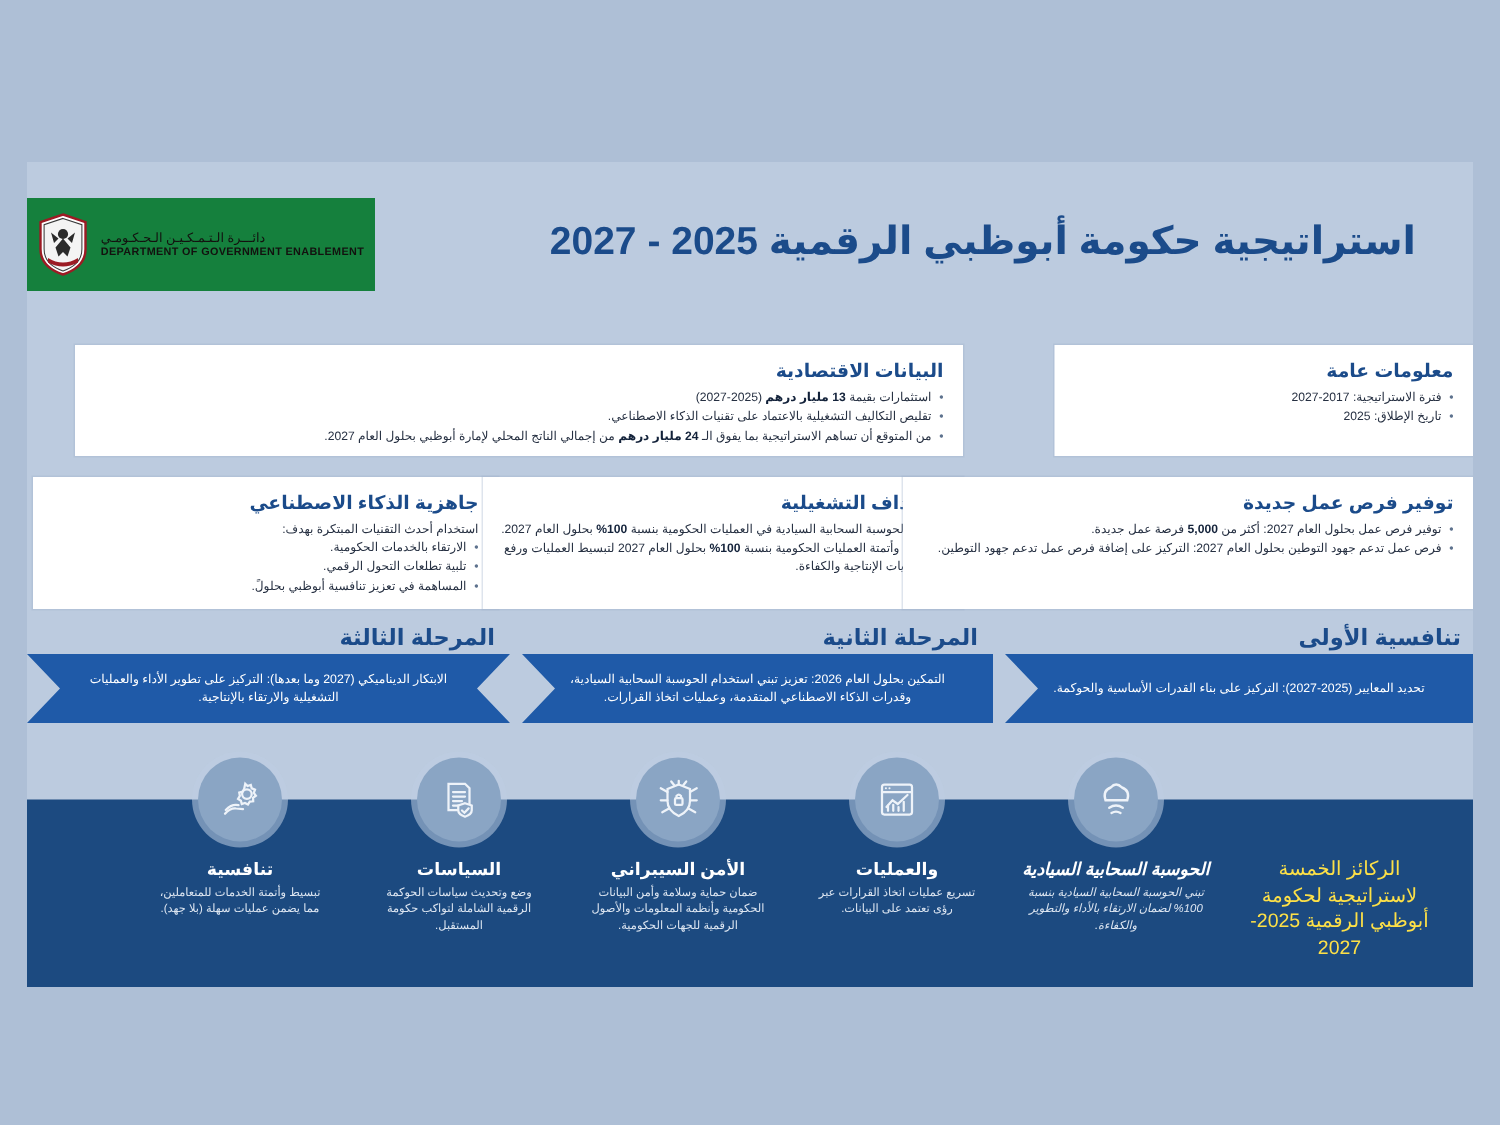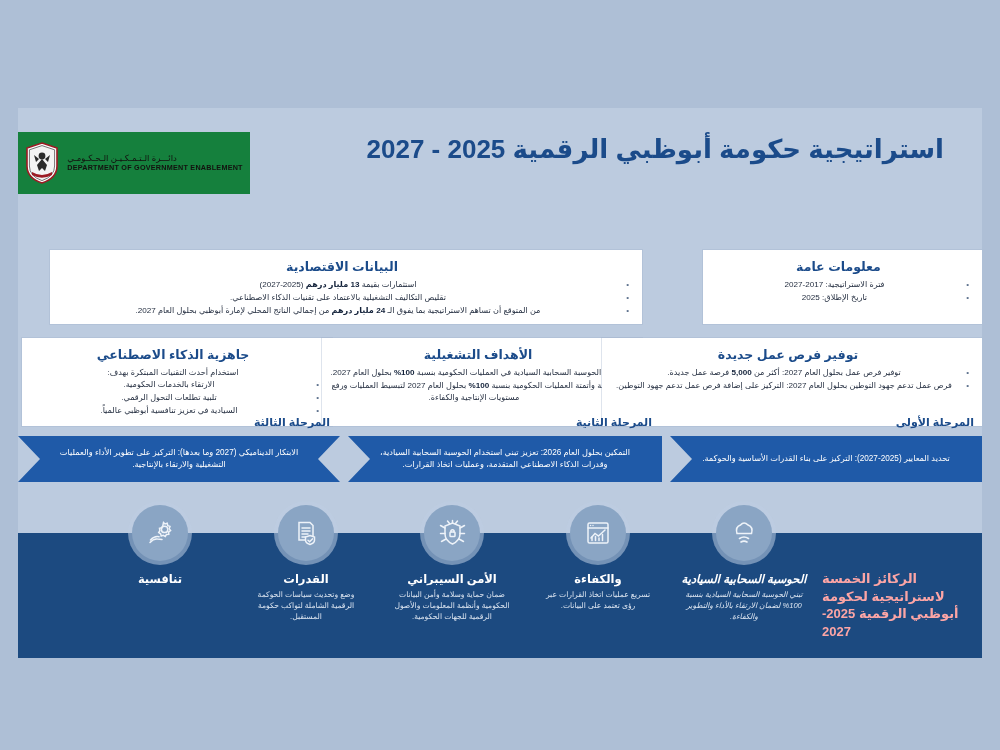--- a/index.html
+++ b/index.html
@@ -31,21 +31,21 @@
 
   
   .header {
     position: absolute;
     left: 0; top: 0;
     width: 964px; height: 82px;
   }
   .title {
     position: absolute;
     right: 38px;
-    top: 26px;
+    top: 37px;
     width: 580px;
     text-align: right;
     font-size: 26px;
     font-weight: bold;
     color: #1b4b8a;
     letter-spacing: -0.2px;
     direction: rtl;
   }
   .logo-box {
     position: absolute;
@@ -84,23 +84,22 @@
   }
   .logo-crest { width: 34px; height: 42px; flex: none; }
 
   
   .card {
     position: absolute;
     background: #ffffff;
     box-sizing: border-box;
     padding: 9px 13px 8px 5px;
     direction: rtl;
-    text-align: center;
+    text-align: right;
     box-shadow: 0 0 0 1px rgba(160,178,204,0.35);
-    margin-top: 20px;
   }
   .card h3 {
     margin: 0 0 5px 0;
     font-size: 12.5px;
     font-weight: bold;
     color: #1b4b8a;
   }
   .card ul {
     margin: 0;
     padding: 0;
@@ -126,21 +125,21 @@
   #card-general  { right: 0px;   top: 122px; width: 279px; height: 74px; }
   #card-ai       { right: 650px; top: 210px; width: 310px; height: 88px; }
   #card-ops      { right: 340px; top: 210px; width: 320px; height: 88px; }
   #card-jobs     { right: 0px;   top: 210px; width: 380px; height: 88px; }
 
   
   .phases { position: absolute; left: 0; top: 306px; width: 964px; height: 78px; }
   .phase-label {
     position: absolute;
     top: 2px;
-    font-size: 11px;
+    font-size: 15px;
     font-weight: bold;
     color: #1b4b8a;
     text-align: right;
     direction: rtl;
     white-space: nowrap;
   }
   .phase-arrow {
     position: absolute;
     top: 22px;
     height: 46px;
@@ -170,24 +169,24 @@
     top: 425px;
     width: 964px;
     height: 125px;
     background: #1c4a80;
   }
   .band-title {
     position: absolute;
     right: 18px;
     top: 37px;
     width: 142px;
-    text-align: left;
-    color: #fca5a5;
+    text-align: center;
+    color: #fde047;
     font-size: 13px;
-    font-weight: bold;
+    font-weight: normal;
     line-height: 1.35;
     direction: rtl;
   }
   .pillar {
     position: absolute;
     top: 425px;
     width: 150px;
     text-align: center;
     direction: rtl;
   }
@@ -262,42 +261,42 @@
         <li>تاريخ الإطلاق: 2025</li>
       </ul>
     </div>
 
     <div class="card" id="card-ai">
       <h3>جاهزية الذكاء الاصطناعي</h3>
       <div style="font-size:8.1px;line-height:1.5;color:#263042;">استخدام أحدث التقنيات المبتكرة بهدف:</div>
       <ul>
         <li>الارتقاء بالخدمات الحكومية.</li>
         <li>تلبية تطلعات التحول الرقمي.</li>
-        <li>السيادية في تعزيز تنافسية أبوظبي عالمياً.</li>
+        <li>المساهمة في تعزيز تنافسية أبوظبي بحلولً.</li>
       </ul>
     </div>
 
     <div class="card" id="card-ops">
       <h3>الأهداف التشغيلية</h3>
       <ul>
         <li>تبني الحوسبة السحابية السيادية في العمليات الحكومية بنسبة <b>100%</b> بحلول العام 2027.</li>
         <li>رقمنة وأتمتة العمليات الحكومية بنسبة <b>100%</b> بحلول العام 2027 لتبسيط العمليات ورفع مستويات الإنتاجية والكفاءة.</li>
       </ul>
     </div>
 
     <div class="card" id="card-jobs">
       <h3>توفير فرص عمل جديدة</h3>
       <ul>
         <li>توفير فرص عمل بحلول العام 2027: أكثر من <b>5,000</b> فرصة عمل جديدة.</li>
         <li>فرص عمل تدعم جهود التوطين بحلول العام 2027: التركيز على إضافة فرص عمل تدعم جهود التوطين.</li>
       </ul>
     </div>
 
     <div class="phases">
-      <div class="phase-label" id="phase1-label">المرحلة الأولى</div>
+      <div class="phase-label" id="phase1-label">تنافسية الأولى</div>
       <div class="phase-arrow" id="phase1">تحديد المعايير (2025-2027): التركيز على بناء القدرات الأساسية والحوكمة.</div>
 
       <div class="phase-label" id="phase2-label">المرحلة الثانية</div>
       <div class="phase-arrow" id="phase2">التمكين بحلول العام 2026: تعزيز تبني استخدام الحوسبة السحابية السيادية، وقدرات الذكاء الاصطناعي المتقدمة، وعمليات اتخاذ القرارات.</div>
 
       <div class="phase-label" id="phase3-label">المرحلة الثالثة</div>
       <div class="phase-arrow" id="phase3">الابتكار الديناميكي (2027 وما بعدها): التركيز على تطوير الأداء والعمليات التشغيلية والارتقاء بالإنتاجية.</div>
     </div>
 
     <div class="band">
@@ -320,21 +319,21 @@
       <div class="circle">
         <svg width="30" height="30" viewBox="0 0 30 30" fill="none" stroke="#eef3f9" stroke-width="1.5" stroke-linecap="round">
           <rect x="5" y="5" width="20" height="20" rx="1.6"></rect>
           <path d="M5 10 H25"></path>
           <circle cx="7.6" cy="7.5" r="0.7" fill="#eef3f9" stroke="none"></circle>
           <circle cx="10" cy="7.5" r="0.7" fill="#eef3f9" stroke="none"></circle>
           <path d="M8 20 L12 15.5 L15.5 18 L22 12"></path>
           <path d="M9 22.5 V19 M12.5 22.5 V18.5 M16 22.5 V20 M19.5 22.5 V16.5"></path>
         </svg>
       </div>
-      <div class="p-name">والكفاءة</div>
+      <div class="p-name">والعمليات</div>
       <div class="p-desc">تسريع عمليات اتخاذ القرارات عبر رؤى تعتمد على البيانات.</div>
     </div>
 
     <div class="pillar" id="pillar-cyber">
       <div class="circle">
         <svg width="31" height="31" viewBox="0 0 31 31" fill="none" stroke="#eef3f9" stroke-width="1.5" stroke-linecap="round">
           <path d="M15.5 5 L23 8 V16 Q23 22.5 15.5 26 Q8 22.5 8 16 V8 Z"></path>
           <rect x="13" y="14" width="5" height="4.6" rx="0.8"></rect>
           <path d="M14 14 V12.6 Q15.5 11 17 12.6 V14"></path>
           <path d="M8 10 L3.5 7.5 M8 15.5 H3.5 M9 21 L4.5 23.5"></path>
@@ -348,30 +347,31 @@
 
     <div class="pillar" id="pillar-policy">
       <div class="circle">
         <svg width="30" height="30" viewBox="0 0 30 30" fill="none" stroke="#eef3f9" stroke-width="1.5" stroke-linecap="round">
           <path d="M8 4.5 H19 L22 7.5 V22 H8 Z"></path>
           <path d="M11 10 H19 M11 13 H19 M11 16 H17 M11 19 H15"></path>
           <path d="M19 17.5 L23.5 19 V22.2 Q23.5 25 19 26.5 Q14.5 25 14.5 22.2 V19 Z" fill="#8aa5c4"></path>
           <path d="M17 22.3 L18.6 23.8 L21.4 20.9"></path>
         </svg>
       </div>
-      <div class="p-name">القدرات</div>
+      <div class="p-name">السياسات</div>
       <div class="p-desc">وضع وتحديث سياسات الحوكمة الرقمية الشاملة لتواكب حكومة المستقبل.</div>
     </div>
 
     <div class="pillar" id="pillar-services">
       <div class="circle">
         <svg width="31" height="31" viewBox="0 0 31 31" fill="none" stroke="#eef3f9" stroke-width="1.5" stroke-linecap="round">
           <path d="M18.5 4.5 L20 6 L22.2 5.3 L22.8 7.6 L25 8.4 L24.2 10.6 L25.6 12.5 L23.7 13.9 L23.8 16.2 L21.5 16.4 L20.3 18.4 L18.3 17.3 L16.2 18 L15.6 15.8 L13.7 14.6 L14.9 12.6 L14.5 10.4 L16.7 9.8 L17.8 7.8 Z"></path>
           <circle cx="19.6" cy="11.4" r="3.2"></circle>
           <path d="M5 24.5 Q8.5 20.5 12.5 21 L17 21.4"></path>
           <path d="M5.5 22 Q9.5 17.8 14 18.8"></path>
         </svg>
       </div>
       <div class="p-name">تنافسية</div>
+      <div class="p-desc">تبسيط وأتمتة الخدمات للمتعاملين، مما يضمن عمليات سهلة (بلا جهد).</div>
     </div>
 
   </div>
 </div>
 
 </body></html>

